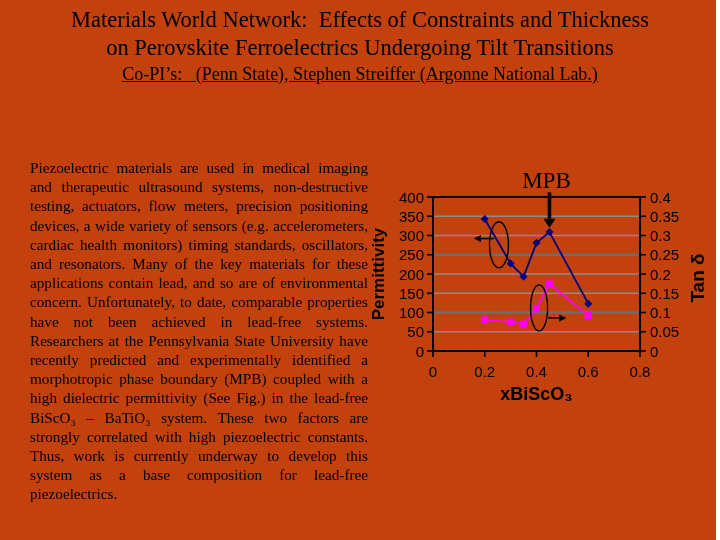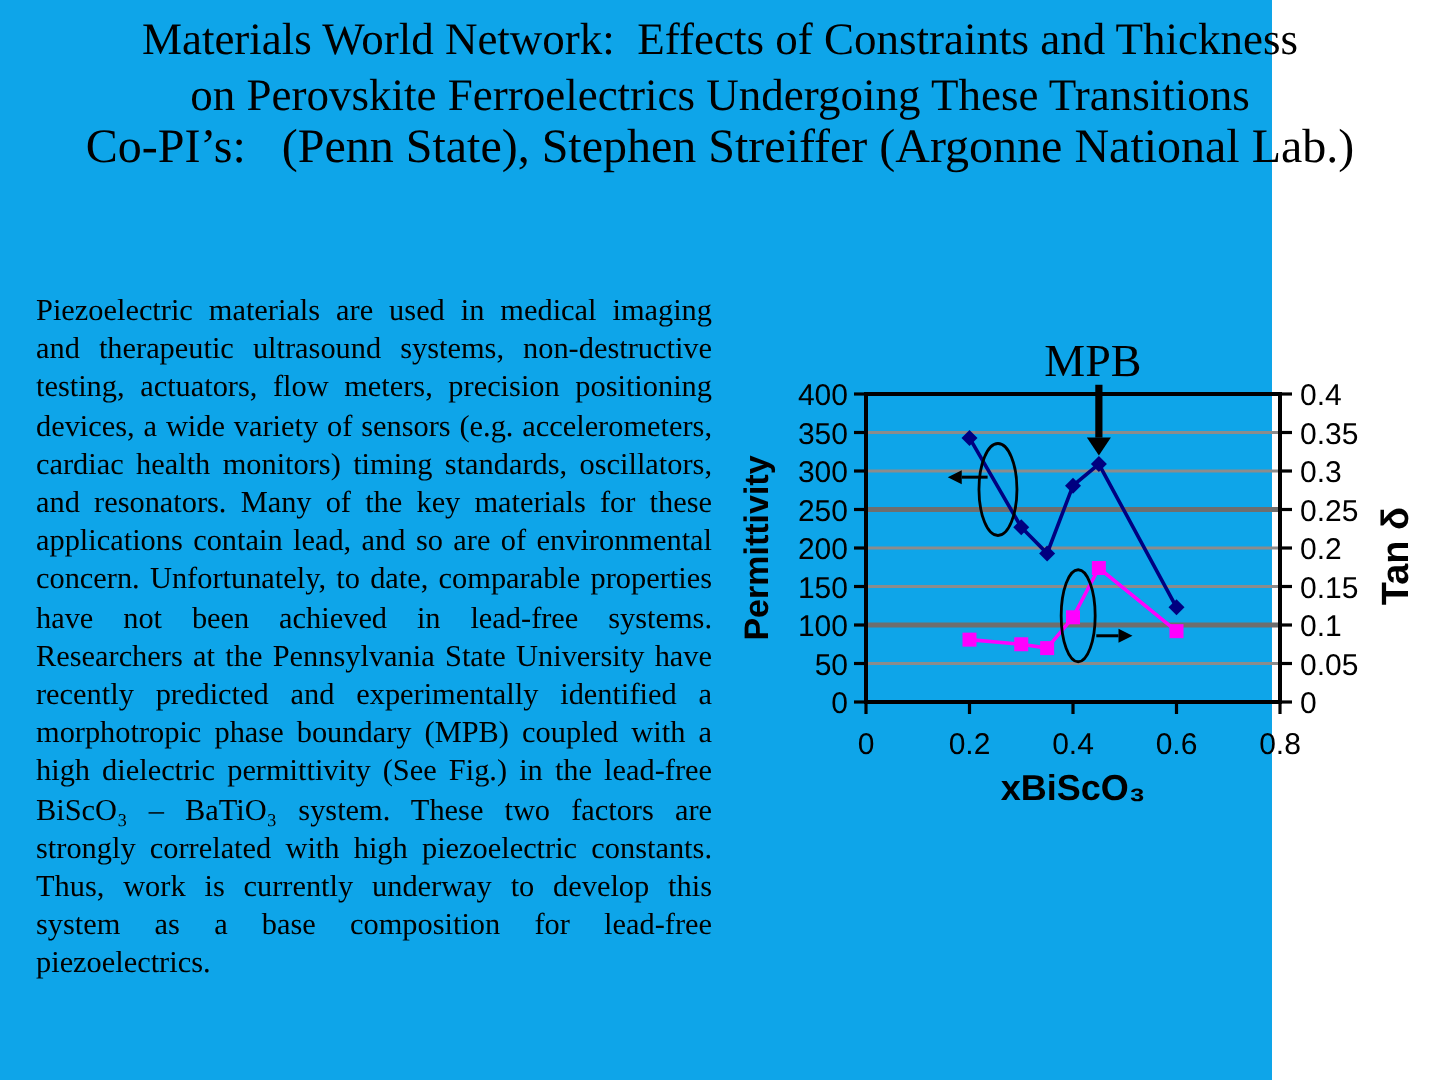--- a/index.html
+++ b/index.html
@@ -1,43 +1,43 @@
 <!DOCTYPE html>
 <html><head>
 <meta charset="utf-8">
 <style>
   html,body{margin:0;padding:0;}
   body{
     width:720px;height:540px;background:#ffffff;position:relative;overflow:hidden;
     font-family:"Liberation Serif","DejaVu Serif",serif;color:#000;
   }
-  .slide{position:absolute;left:0;top:0;width:636px;height:540px;background:#0ea5e9;}
+  .slide{position:absolute;left:0;top:0;width:716px;height:540px;background:#c2410c;}
   .title-block{position:absolute;top:6px;left:0;width:720px;text-align:center;}
   .t-big{font-size:22.5px;line-height:28px;white-space:nowrap;}
-  .t-small{font-size:24px;line-height:24.5px;white-space:nowrap;}
+  .t-small{font-size:18px;line-height:24.5px;white-space:nowrap;text-decoration:underline;}
   .body-text{
-    position:absolute;left:18px;top:146px;width:338px;margin:0;
+    position:absolute;left:18px;top:146px;width:338px;margin:12px;
     font-size:15.2px;line-height:19.2px;text-align:justify;
   }
   .chart-wrap{position:absolute;left:370px;top:138px;width:350px;height:282px;margin:0;}
   svg text{font-family:"Liberation Sans","DejaVu Sans",sans-serif;fill:#000;}
   svg .tick-label{font-size:15px;font-weight:normal;}
   svg .axis-title{font-size:17px;font-weight:bold;}
   svg .axis-title-right{font-size:19px;font-weight:bold;}
   svg .x-axis-title{font-size:18px;font-weight:bold;}
   svg .mpb-label{font-family:"Liberation Serif","DejaVu Serif",serif;font-size:23px;}
 </style>
 </head>
 <body>
 
 <div class="slide">
 
   <header class="title-block">
     <div class="t-big">Materials World Network:&nbsp; Effects of Constraints and Thickness</div>
-    <div class="t-big">on Perovskite Ferroelectrics Undergoing These Transitions</div>
+    <div class="t-big">on Perovskite Ferroelectrics Undergoing Tilt Transitions</div>
     <div class="t-small">Co-PI’s:&nbsp;&nbsp; (Penn State), Stephen Streiffer (Argonne National Lab.)</div>
   </header>
 
   <p class="body-text">Piezoelectric materials are used in medical imaging and therapeutic ultrasound systems, non-destructive testing, actuators, flow meters, precision positioning devices, a wide variety of sensors (e.g. accelerometers, cardiac health monitors) timing standards, oscillators, and resonators.  Many of the key materials for these applications contain lead, and so are of environmental concern.  Unfortunately, to date, comparable properties have not been achieved in lead-free systems.  Researchers at the Pennsylvania State University have recently predicted and experimentally identified a morphotropic phase boundary (MPB) coupled with a high dielectric permittivity (See Fig.) in the lead-free BiScO₃ – BaTiO₃ system.  These two factors are strongly correlated with high piezoelectric constants.  Thus, work is currently underway to develop this system as a base composition for lead-free piezoelectrics.</p>
 
   <figure class="chart-wrap">
     <svg id="chart-svg" width="350" height="282" viewBox="0 0 350 282">
         <line x1="63" y1="193.75" x2="270" y2="193.75" stroke="#8c8c8c" stroke-width="1.4"></line>
         <line x1="63" y1="174.5" x2="270" y2="174.5" stroke="#6e6e6e" stroke-width="2.4"></line>
         <line x1="63" y1="155.25" x2="270" y2="155.25" stroke="#8c8c8c" stroke-width="1.4"></line>

